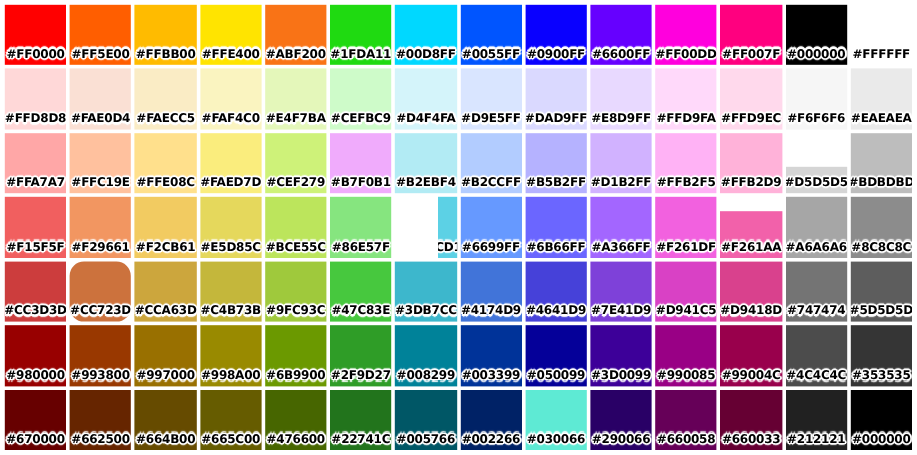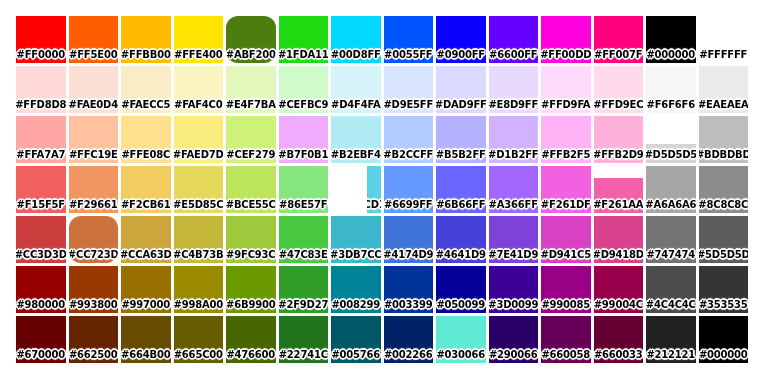--- a/index.html
+++ b/index.html
@@ -14,21 +14,21 @@
     overflow: hidden;
     font-family: "DejaVu Sans", "Liberation Sans", sans-serif;
   }
   #palette-grid {
     display: grid;
     grid-template-columns: repeat(13, 1fr);
     grid-template-rows: repeat(7, 1fr);
     width: 764px;
     height: 379px;
     gap: 3px;
-    padding: 16px;
+    padding: 4px;
     box-sizing: border-box;
     background: #ffffff;
   }
   .swatch {
     position: relative;
     display: flex;
     align-items: flex-end;
     justify-content: center;
     overflow: hidden;
     box-sizing: border-box;
@@ -66,21 +66,21 @@
     </div>
     <div class="swatch" style="background: rgb(255, 94, 0);">
       <span class="swatch-label">#FF5E00</span>
     </div>
     <div class="swatch" style="background: rgb(255, 187, 0);">
       <span class="swatch-label">#FFBB00</span>
     </div>
     <div class="swatch" style="background: rgb(255, 228, 0);">
       <span class="swatch-label">#FFE400</span>
     </div>
-    <div class="swatch" style="background: #4d7c0f; border-radius: 12px;">
+    <div class="swatch" style="background: #f97316;">
       <span class="swatch-label">#ABF200</span>
     </div>
     <div class="swatch" style="background: rgb(31, 218, 17);">
       <span class="swatch-label">#1FDA11</span>
     </div>
     <div class="swatch" style="background: rgb(0, 216, 255);">
       <span class="swatch-label">#00D8FF</span>
     </div>
     <div class="swatch" style="background: rgb(0, 85, 255);">
       <span class="swatch-label">#0055FF</span>

